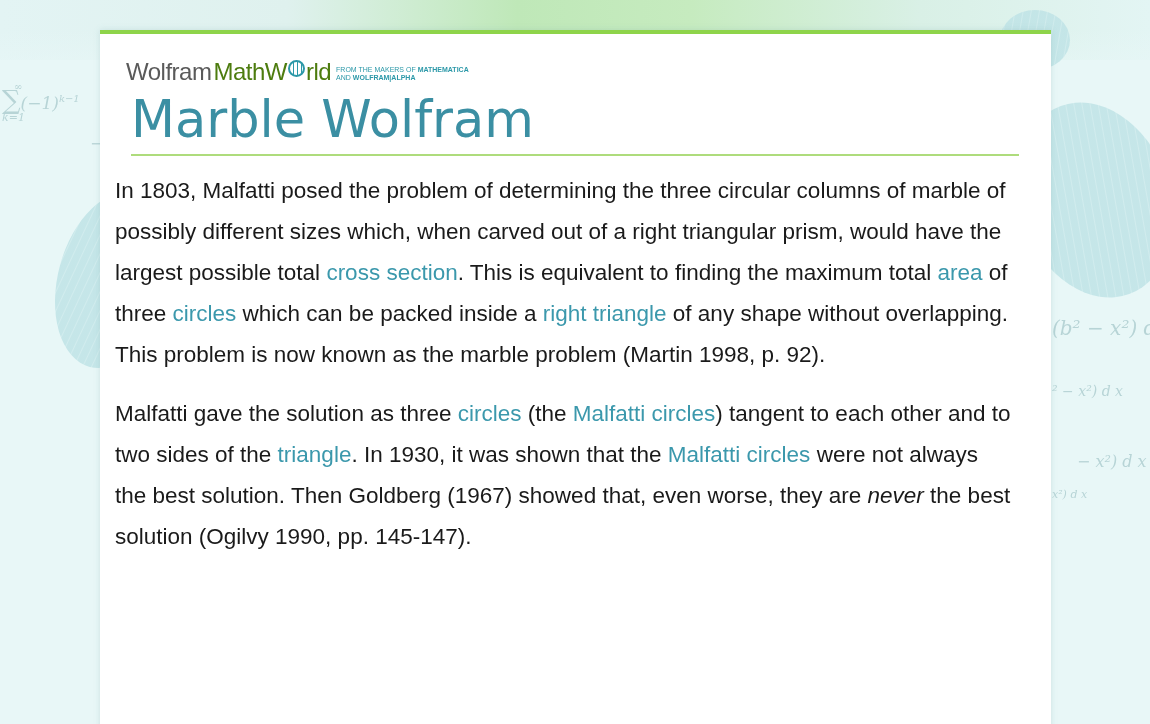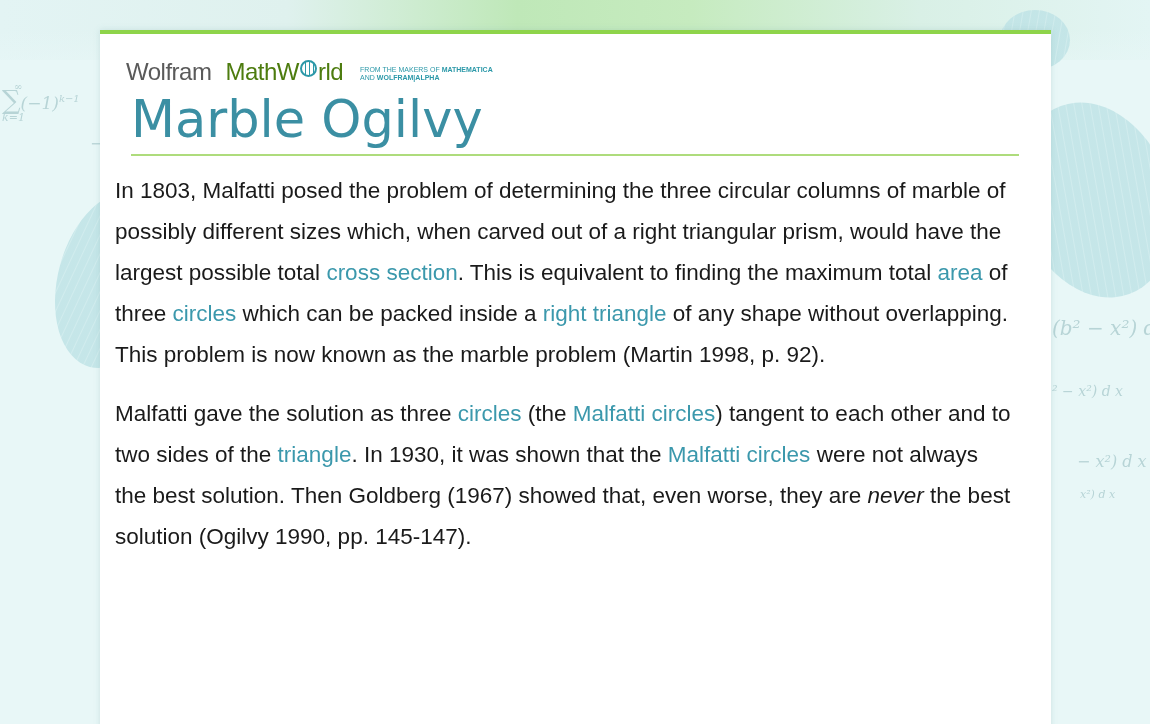--- a/index.html
+++ b/index.html
@@ -27,21 +27,20 @@
     }
     .card {
       position: absolute; left: 100px; top: 30px; width: 951px; height: 700px;
       background: #ffffff;
       border-top: 4px solid #8ed44a;
       box-shadow: 0 0 6px rgba(120,170,170,0.25);
     }
     .logo {
       position: absolute; left: 26px; top: 24px; display: flex; align-items: flex-end;
       white-space: nowrap;
-      gap: 12px;
     }
     .logo-wolfram { font-size: 24px; color: #5a5a5a; letter-spacing: -0.5px; }
     .logo-mathworld { font-size: 24px; color: #4d7c0f; margin-left: 2px; letter-spacing: -0.5px; }
     .logo-globe {
       display: inline-block; width: 17px; height: 17px; border-radius: 50%;
       border: 2px solid #2b98a8; box-sizing: border-box; margin: 0 1px 3px 1px;
       background: repeating-linear-gradient(90deg, transparent 0 3px, #2b98a8 3px 4px);
       vertical-align: baseline;
     }
     .logo-tag {
@@ -79,34 +78,34 @@
 
 <div class="bg-math" style="left:2px; top:85px; font-size:17px;">
   <span style="position:absolute; left:12px; top:-4px; font-size:10px;">∞</span>
   <span style="font-size:26px; font-style:normal;">∑</span><span>(−1)<sup style="font-size:10px;">k−1</sup></span>
   <div style="font-size:11px; margin-top:-4px;font-style:italic;">k=1</div>
 </div>
 <div class="bg-math" style="left:90px; top:134px; font-size:16px;">−ln</div>
 <div class="bg-math" style="left:1052px; top:316px; font-size:20px;">(b² − x²)  d x</div>
 <div class="bg-math" style="left:1052px; top:383px; font-size:14px;">² − x²)  d x</div>
 <div class="bg-math" style="left:1052px; top:452px; font-size:16px;padding-left:25px;">− x²)  d x</div>
-<div class="bg-math" style="left:1052px; top:488px; font-size:11px;margin-left:28px;">x²)  d x</div>
+<div class="bg-math" style="left:1052px; top:488px; font-size:11px;">x²)  d x</div>
 
 <div class="card">
 
   <div class="logo">
     <span class="logo-wolfram">Wolfram</span>
     <span class="logo-mathworld"><span>MathW</span><span class="logo-globe"></span><span>rld</span></span>
     <span class="logo-tag">
       <span>FROM THE MAKERS OF </span><b>MATHEMATICA</b><br>
       <span>AND </span><b>WOLFRAM|ALPHA</b>
     </span>
   </div>
 
-  <h1 class="title">Marble Ogilvy</h1>
+  <h1 class="title">Marble Wolfram</h1>
   <div class="title-rule"></div>
 
   <div class="content">
     <p><span>In 1803, Malfatti posed the problem of determining the three circular columns of marble of possibly different sizes which, when carved out of a right triangular prism, would have the largest possible total </span><a href="#">cross section</a><span>. This is equivalent to finding the maximum total </span><a href="#">area</a><span> of three </span><a href="#">circles</a><span> which can be packed inside a </span><a href="#">right triangle</a><span> of any shape without overlapping. This problem is now known as the marble problem (Martin 1998, p. 92).</span></p>
 
     <p><span>Malfatti gave the solution as three </span><a href="#">circles</a><span> (the </span><a href="#">Malfatti circles</a><span>) tangent to each other and to two sides of the </span><a href="#">triangle</a><span>. In 1930, it was shown that the </span><a href="#">Malfatti circles</a><span> were not always the best solution. Then Goldberg (1967) showed that, even worse, they are </span><em>never</em><span> the best solution (Ogilvy 1990, pp. 145-147).</span></p>
 
   </div>
 </div>
 

